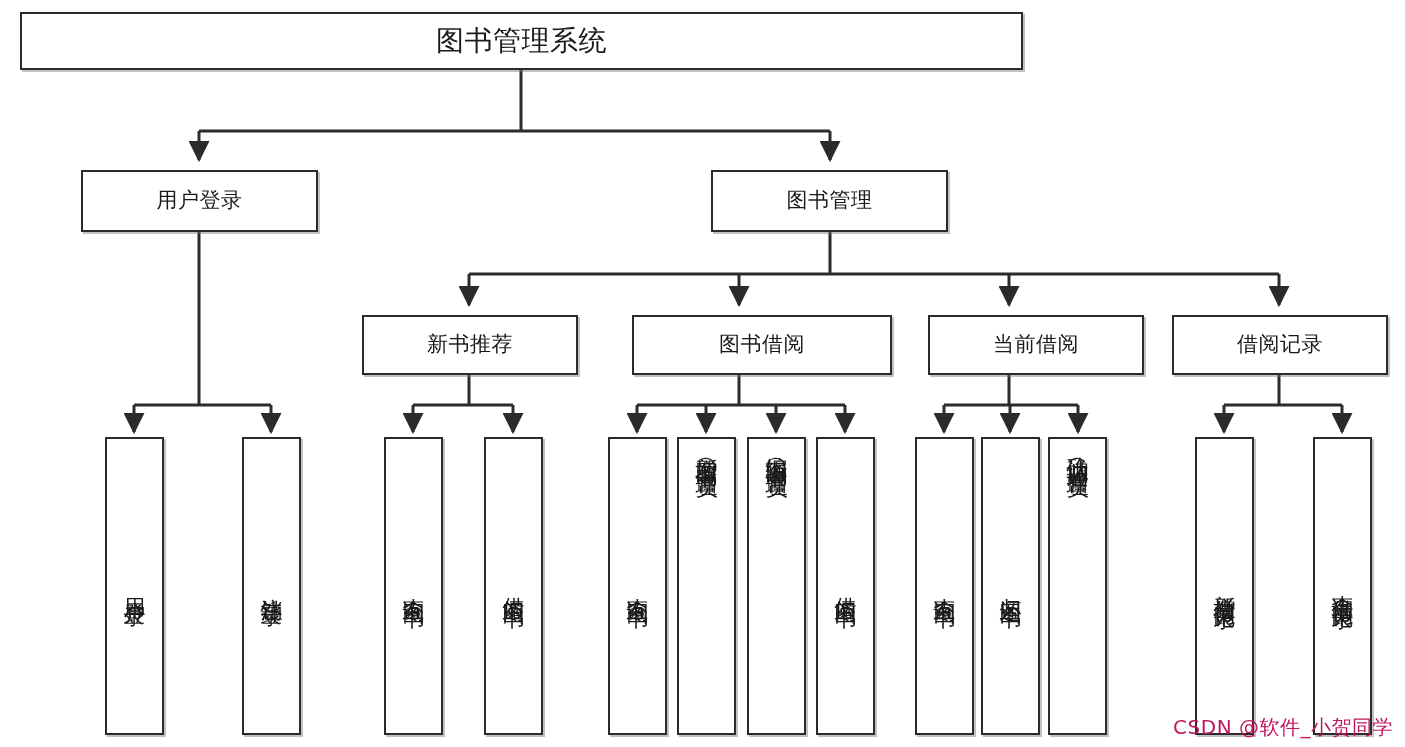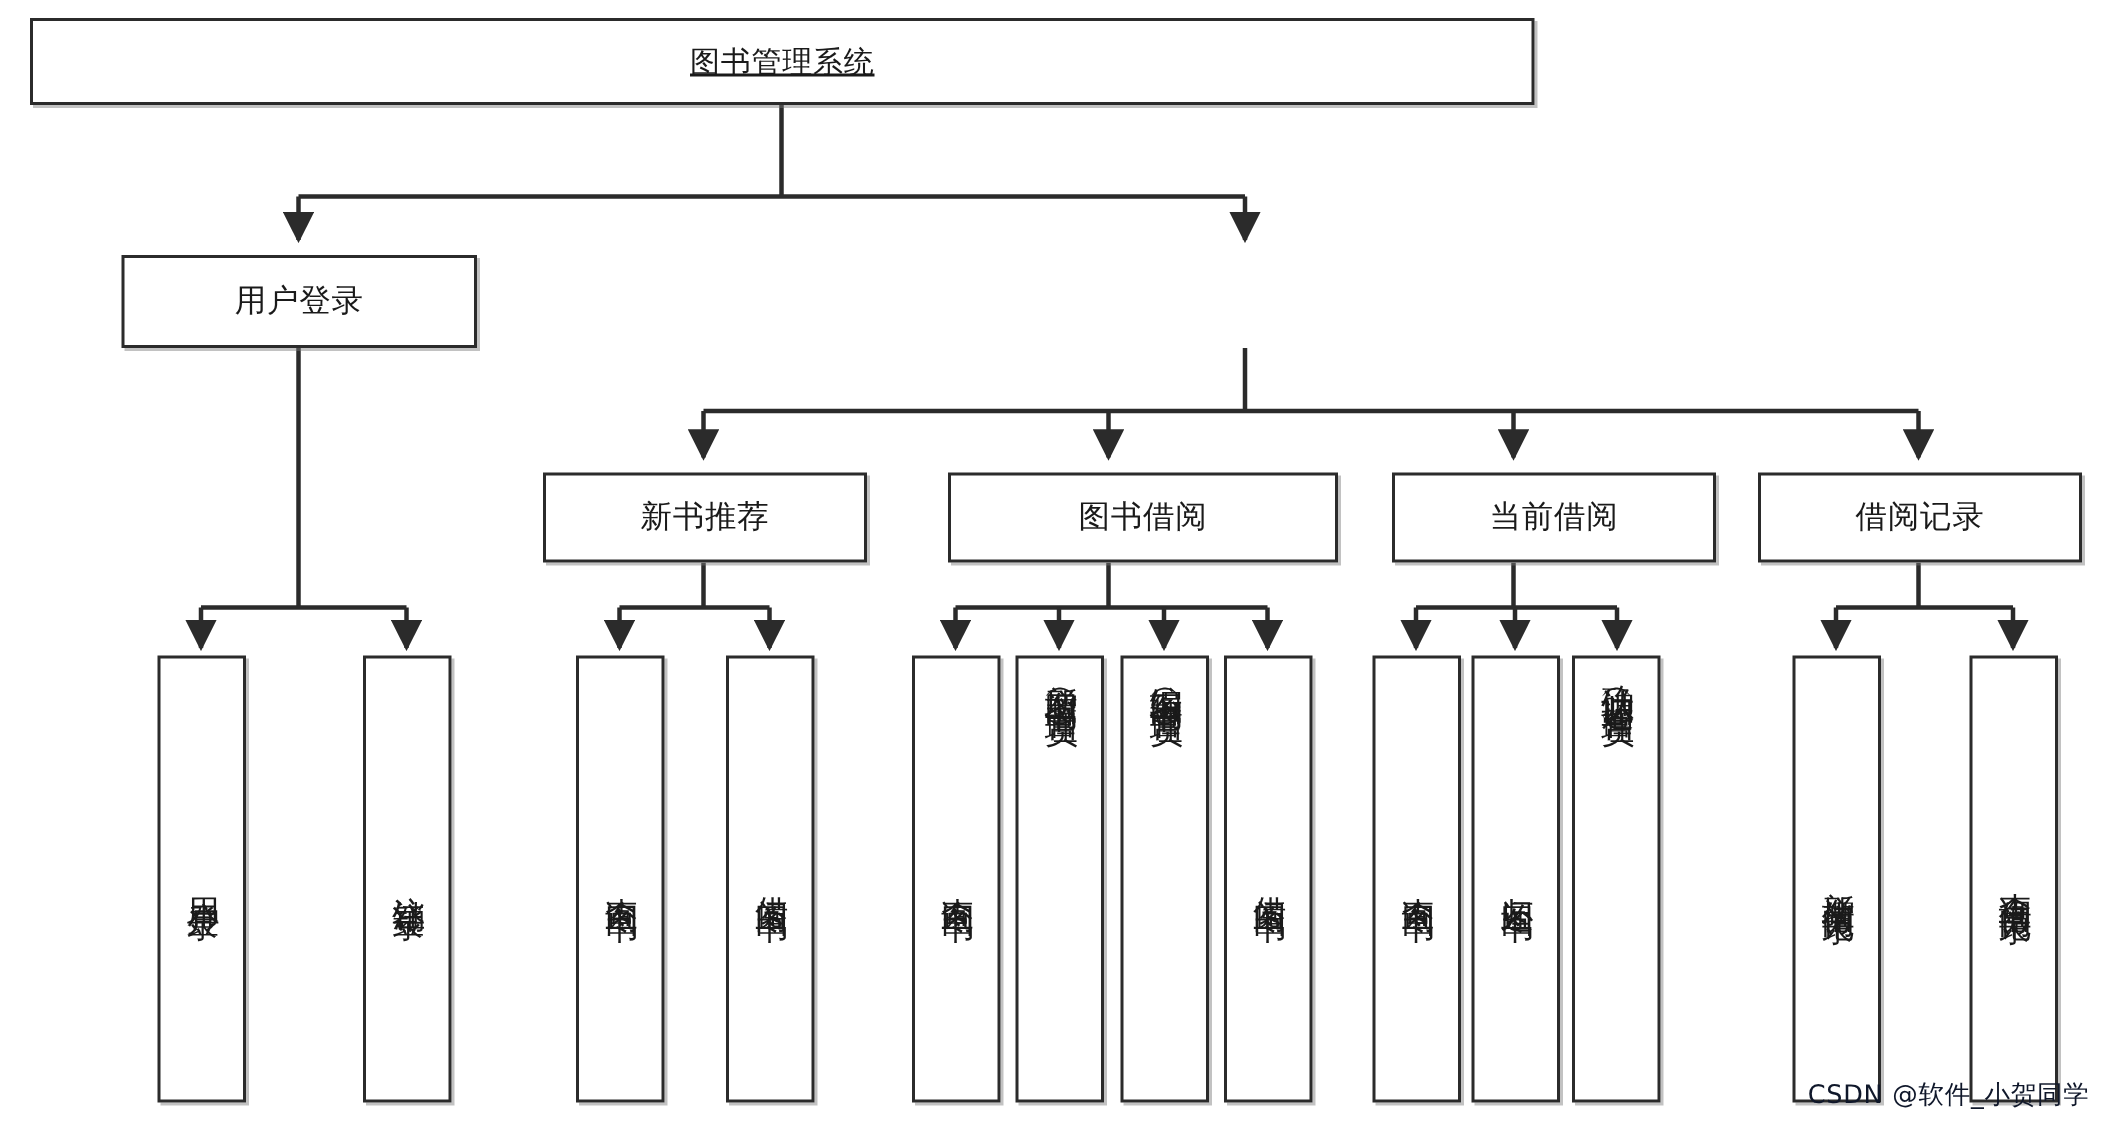--- a/index.html
+++ b/index.html
@@ -41,22 +41,21 @@
     line-height: 1.22;
     text-align: center;
     letter-spacing: 0.5px;
     white-space: pre-wrap;
   }
   
   .node.h .label {
     font-size: 21px;
   }
   .node.root .label {
-    font-size: 20px;
-    text-decoration: underline;
+    font-size: 28px;
   }
   
   .node.v {
     align-items: flex-start;
     justify-content: center;
     padding-top: 0;
   }
   .node.v .label {
     writing-mode: vertical-rl;
     text-orientation: upright;
@@ -67,22 +66,22 @@
   .node.v.top .label {
     align-self: flex-start;
   }
   .node.v.mid {
     align-items: center;
   }
   #watermark {
     position: absolute;
     right: 12px;
     bottom: 6px;
-    font-size: 17px;
-    color: #0f172a;
+    font-size: 20px;
+    color: #be185d;
     letter-spacing: 0.5px;
     user-select: none;
     white-space: nowrap;
   }
 </style>
 </head>
 <body>
 
 <div id="canvas">
 
@@ -136,20 +135,23 @@
     </g>
   </svg>
 
   <div class="node h root" style="left:20px; top:12px; width:1003px; height:58px;">
     <span class="label">图书管理系统</span>
   </div>
 
   <div class="node h" style="left:81px; top:170px; width:237px; height:62px;">
     <span class="label">用户登录</span>
   </div>
+  <div class="node h" style="left:711px; top:170px; width:237px; height:62px;">
+    <span class="label">图书管理</span>
+  </div>
 
   <div class="node h" style="left:362px; top:315px; width:216px; height:60px;">
     <span class="label">新书推荐</span>
   </div>
   <div class="node h" style="left:632px; top:315px; width:260px; height:60px;">
     <span class="label">图书借阅</span>
   </div>
   <div class="node h" style="left:928px; top:315px; width:216px; height:60px;">
     <span class="label">当前借阅</span>
   </div>

